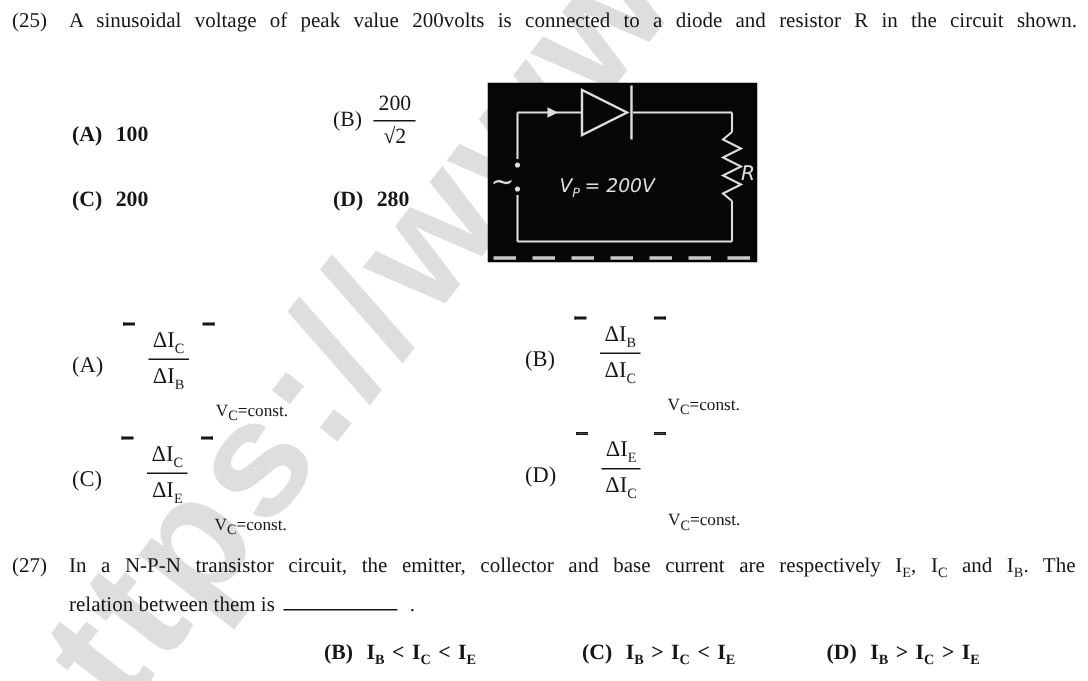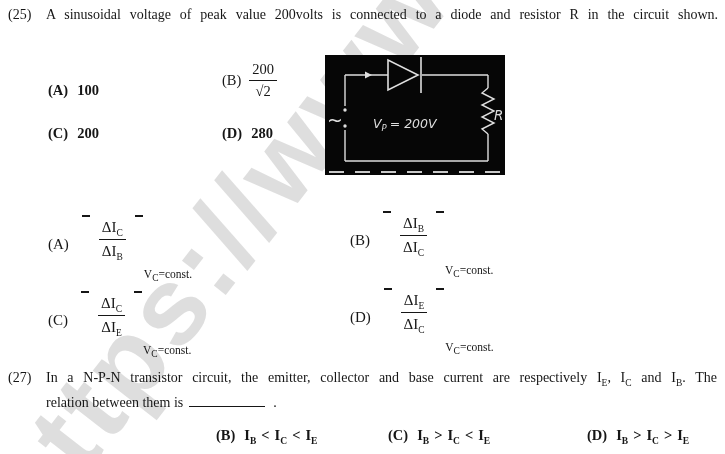--- a/index.html
+++ b/index.html
@@ -163,18 +163,18 @@
     <div class="plain" style="left:46px;top:394px;">
       <span>relation between them is</span><span class="blank w75"></span><span>.</span>
     </div>
 
     <div class="opt" style="left:216px;top:427px;text-align:right;">
       <span class="lab">(B)</span><span>I</span><sub>B</sub><span class="ineq-op">&lt;</span><span>I</span><sub>C</sub><span class="ineq-op">&lt;</span><span>I</span><sub>E</sub>
     </div>
     <div class="opt" style="left:388px;top:427px;text-align:right;">
       <span class="lab">(C)</span><span>I</span><sub>B</sub><span class="ineq-op">&gt;</span><span>I</span><sub>C</sub><span class="ineq-op">&lt;</span><span>I</span><sub>E</sub>
     </div>
-    <div class="opt" style="left:587px;top:427px;">
+    <div class="opt" style="left:551px;top:427px;">
       <span class="lab">(D)</span><span>I</span><sub>B</sub><span class="ineq-op">&gt;</span><span>I</span><sub>C</sub><span class="ineq-op">&gt;</span><span>I</span><sub>E</sub>
     </div>
 
   </div>
 </div>
 
 </body></html>

